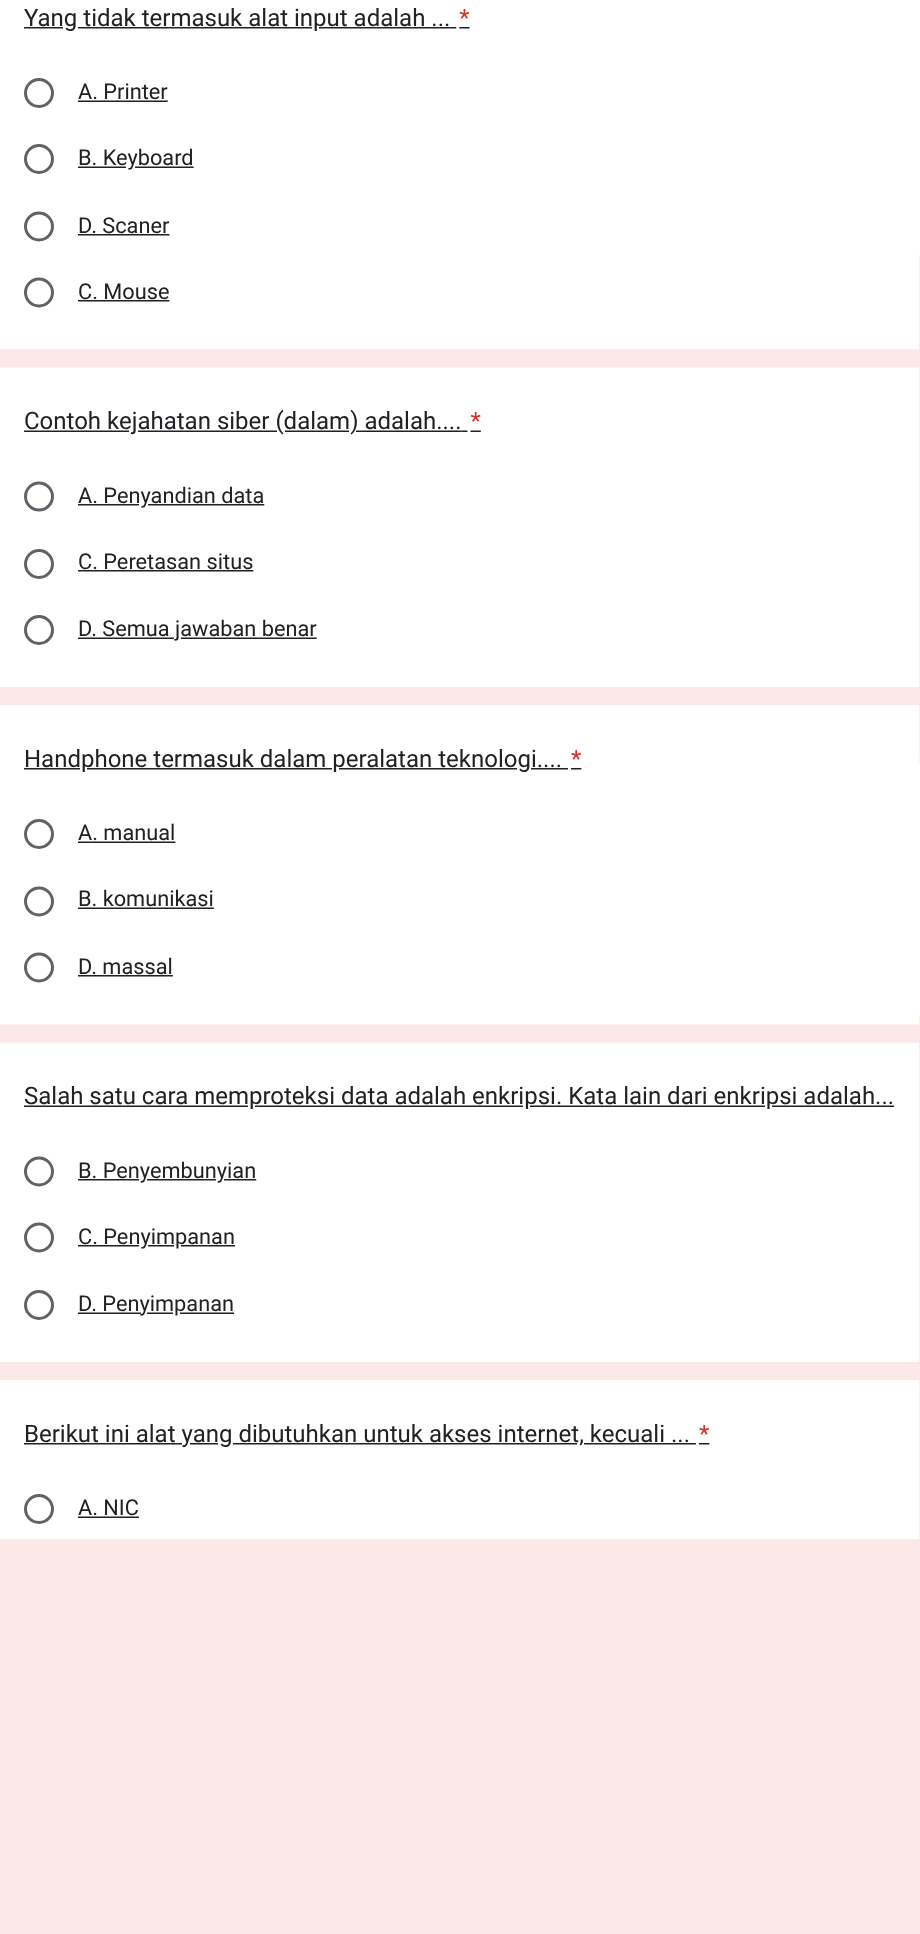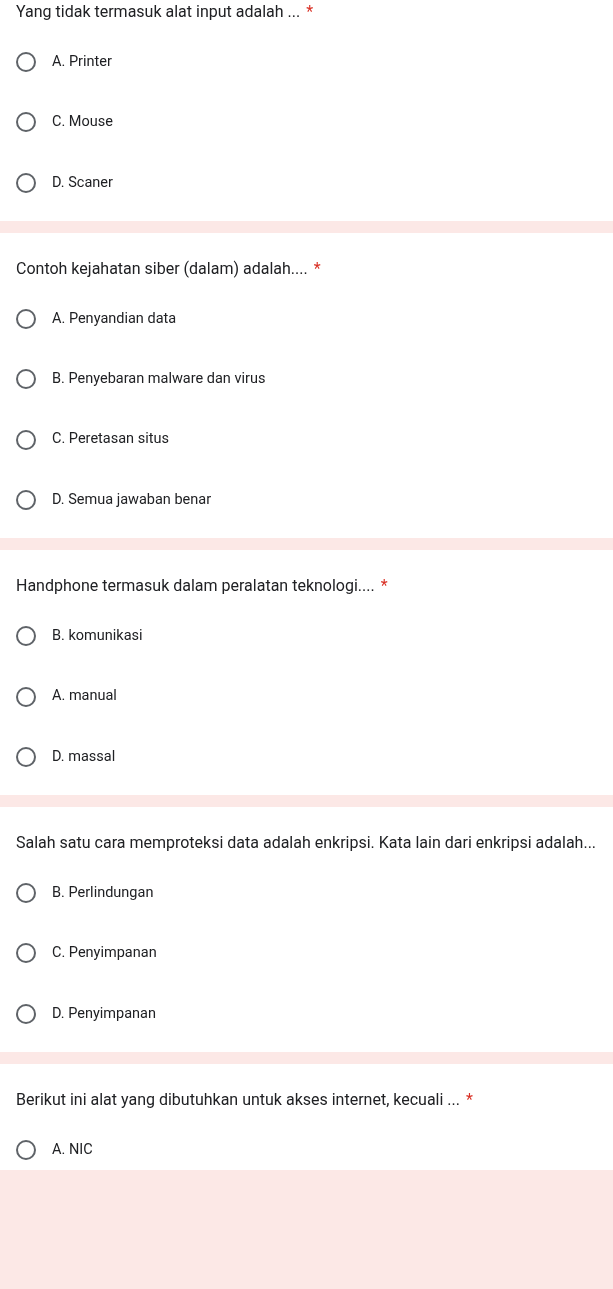--- a/index.html
+++ b/index.html
@@ -6,36 +6,37 @@
   body {
     font-family: Roboto, Arial, sans-serif;
     background: #fce8e6;
     width: 613px;
     color: #202124;
   }
   .card {
     background: #ffffff;
     padding: 24px 16px 28px 16px;
     margin-bottom: 12px;
+    text-decoration: underline;
   }
   .question-title {
     font-size: 16px;
     line-height: 1.5;
     color: #202124;
     margin-bottom: 28px;
     font-weight: 400;
   }
   .required {
     color: #d93025;
     margin-left: 2px;
   }
   .options {
     display: flex;
     flex-direction: column;
-    gap: 40px;
+    gap: 24px;
   }
   .option {
     display: flex;
     align-items: center;
     gap: 16px;
     cursor: pointer;
   }
   .radio {
     width: 20px;
     height: 20px;
@@ -60,83 +61,83 @@
     <span>Yang tidak termasuk alat input adalah ...</span>
     <span class="required">*</span>
   </div>
   <div class="options">
     <label class="option">
       <span class="radio"></span>
       <span class="option-label">A. Printer</span>
     </label>
     <label class="option">
       <span class="radio"></span>
-      <span class="option-label">C. Mouse</span>
+      <span class="option-label">B. Keyboard</span>
     </label>
     <label class="option">
       <span class="radio"></span>
       <span class="option-label">D. Scaner</span>
+    </label>
+    <label class="option">
+      <span class="radio"></span>
+      <span class="option-label">C. Mouse</span>
     </label>
   </div>
 </div>
 
 <div class="card">
   <div class="question-title">
     <span>Contoh kejahatan siber (dalam) adalah....</span>
     <span class="required">*</span>
   </div>
   <div class="options">
     <label class="option">
       <span class="radio"></span>
       <span class="option-label">A. Penyandian data</span>
-    </label>
-    <label class="option">
-      <span class="radio"></span>
-      <span class="option-label">B. Penyebaran malware dan virus</span>
     </label>
     <label class="option">
       <span class="radio"></span>
       <span class="option-label">C. Peretasan situs</span>
     </label>
     <label class="option">
       <span class="radio"></span>
       <span class="option-label">D. Semua jawaban benar</span>
     </label>
   </div>
 </div>
 
 <div class="card">
   <div class="question-title">
     <span>Handphone termasuk dalam peralatan teknologi....</span>
     <span class="required">*</span>
   </div>
   <div class="options">
     <label class="option">
       <span class="radio"></span>
-      <span class="option-label">B. komunikasi</span>
+      <span class="option-label">A. manual</span>
     </label>
     <label class="option">
       <span class="radio"></span>
-      <span class="option-label">A. manual</span>
+      <span class="option-label">B. komunikasi</span>
     </label>
     <label class="option">
       <span class="radio"></span>
       <span class="option-label">D. massal</span>
     </label>
   </div>
 </div>
 
 <div class="card">
   <div class="question-title">
     <span>Salah satu cara memproteksi data adalah enkripsi. Kata lain dari enkripsi adalah...</span>
   </div>
   <div class="options">
     <label class="option">
       <span class="radio"></span>
-      <span class="option-label">B. Perlindungan</span>
+      <span class="option-label">B. Penyembunyian</span>
     </label>
     <label class="option">
       <span class="radio"></span>
       <span class="option-label">C. Penyimpanan</span>
     </label>
     <label class="option">
       <span class="radio"></span>
       <span class="option-label">D. Penyimpanan</span>
     </label>
   </div>

